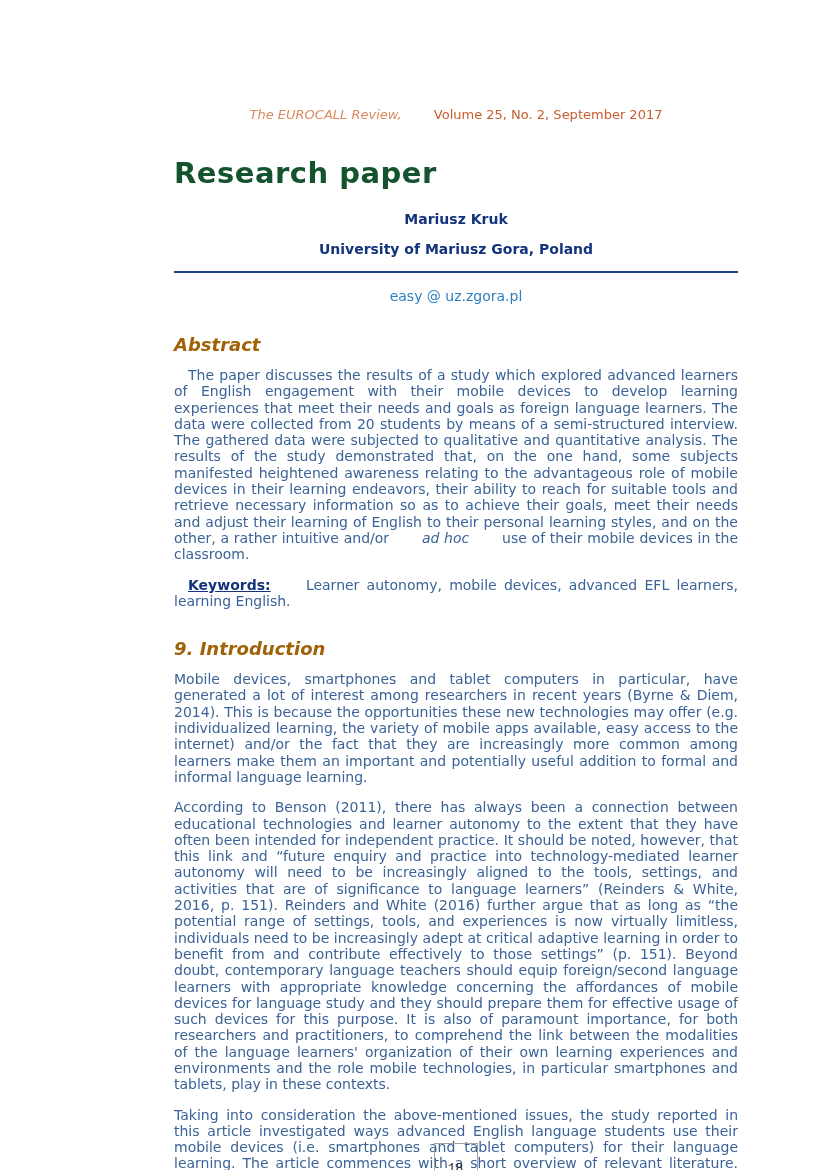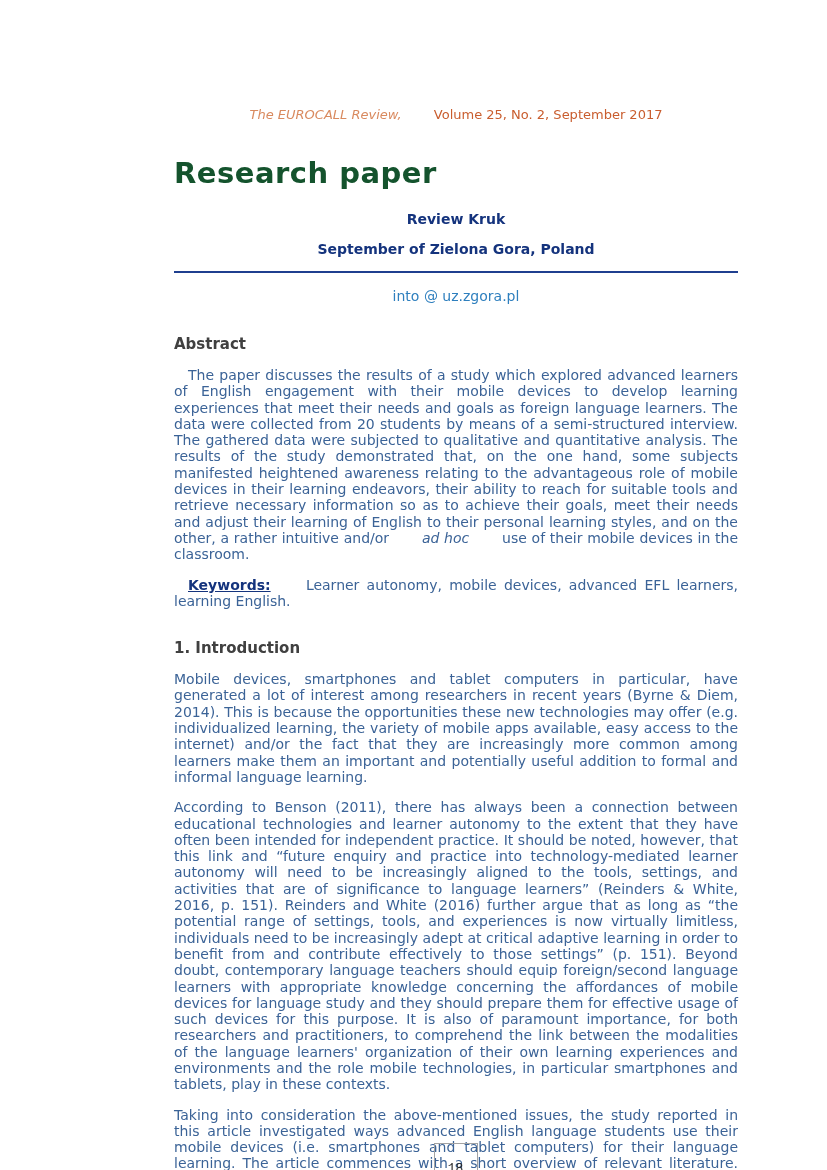--- a/index.html
+++ b/index.html
@@ -57,24 +57,25 @@
   }
   .author-email {
     margin-top: 3px;
     text-align: center;
     font-size: 14px;
     line-height: 18px;
   }
   .author-email a { color: #2e7fbe; text-decoration: none; }
   .section-heading {
     margin-top: 31px;
-    font-size: 15px;
+    font-size: 18px;
     line-height: 17px;
     font-weight: bold;
-    color: #404040;
+    color: #a16207;
+    font-style: italic;
   }
   p.body-text {
     margin-top: 9px;
     font-size: 14px;
     line-height: 16.3px;
     text-align: justify;
     color: #3b6397;
   }
   p.body-text .inline-italic { font-style: italic; }
   p.body-text .bold-label { font-weight: bold; color: #14337d; text-decoration: underline; }
@@ -111,36 +112,36 @@
 <div class="page">
   <div class="content">
 
     <div class="journal-header">
       <span class="jtitle">The EUROCALL Review,</span><span class="jissue"> Volume 25, No. 2, September 2017</span>
     </div>
 
     <h1 class="page-heading">Research paper</h1>
 
 
-    <div class="author-name">Review Kruk</div>
-    <div class="affiliation">September of Zielona Gora, Poland</div>
+    <div class="author-name">Mariusz Kruk</div>
+    <div class="affiliation">University of Mariusz Gora, Poland</div>
 
     <hr class="divider-rule">
 
     <div class="author-email">
-      <a href="#">into @ uz.zgora.pl</a>
+      <a href="#">easy @ uz.zgora.pl</a>
     </div>
 
     <div class="section-heading">Abstract</div>
 
     <p class="body-text"><span>The paper discusses the results of a study which explored advanced learners of English engagement with their mobile devices to develop learning experiences that meet their needs and goals as foreign language learners. The data were collected from 20 students by means of a semi-structured interview. The gathered data were subjected to qualitative and quantitative analysis. The results of the study demonstrated that, on the one hand, some subjects manifested heightened awareness relating to the advantageous role of mobile devices in their learning endeavors, their ability to reach for suitable tools and retrieve necessary information so as to achieve their goals, meet their needs and adjust their learning of English to their personal learning styles, and on the other, a rather intuitive and/or </span><span class="inline-italic">ad hoc</span><span> use of their mobile devices in the classroom.</span></p>
 
     <p class="body-text"><span class="bold-label">Keywords:</span><span> Learner autonomy, mobile devices, advanced EFL learners, learning English.</span></p>
 
-    <div class="section-heading">1. Introduction</div>
+    <div class="section-heading">9. Introduction</div>
 
     <p class="body-text">Mobile devices, smartphones and tablet computers in particular, have generated a lot of interest among researchers in recent years (Byrne &amp; Diem, 2014). This is because the opportunities these new technologies may offer (e.g. individualized learning, the variety of mobile apps available, easy access to the internet) and/or the fact that they are increasingly more common among learners make them an important and potentially useful addition to formal and informal language learning.</p>
     <p class="body-text">According to Benson (2011), there has always been a connection between educational technologies and learner autonomy to the extent that they have often been intended for independent practice. It should be noted, however, that this link and “future enquiry and practice into technology-mediated learner autonomy will need to be increasingly aligned to the tools, settings, and activities that are of significance to language learners” (Reinders &amp; White, 2016, p. 151). Reinders and White (2016) further argue that as long as “the potential range of settings, tools, and experiences is now virtually limitless, individuals need to be increasingly adept at critical adaptive learning in order to benefit from and contribute effectively to those settings” (p. 151). Beyond doubt, contemporary language teachers should equip foreign/second language learners with appropriate knowledge concerning the affordances of mobile devices for language study and they should prepare them for effective usage of such devices for this purpose. It is also of paramount importance, for both researchers and practitioners, to comprehend the link between the modalities of the language learners' organization of their own learning experiences and environments and the role mobile technologies, in particular smartphones and tablets, play in these contexts.</p>
     <p class="body-text">Taking into consideration the above-mentioned issues, the study reported in this article investigated ways advanced English language students use their mobile devices (i.e. smartphones and tablet computers) for their language learning. The article commences with a short overview of relevant literature. Next, the design of the study is described,</p>
 
   </div>
 
   <div class="footer">
     <div class="page-number-box">
       <span class="page-number">18</span>

